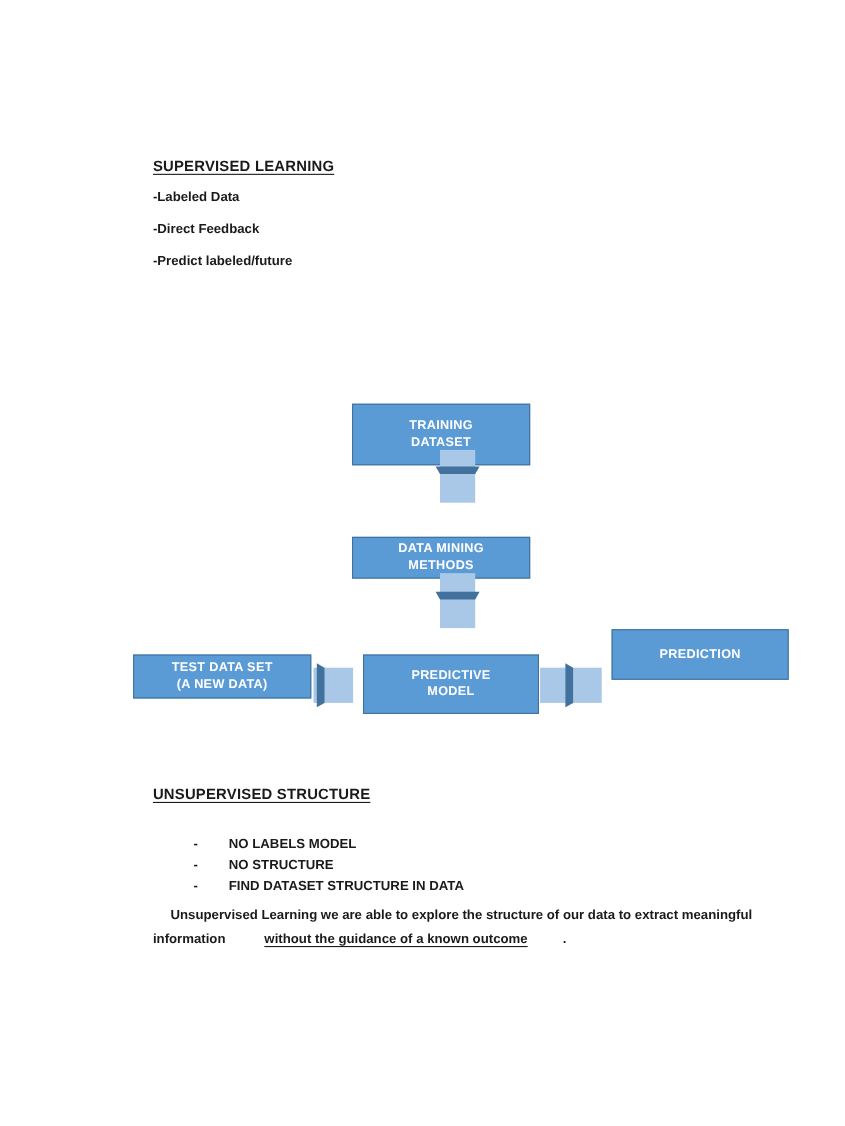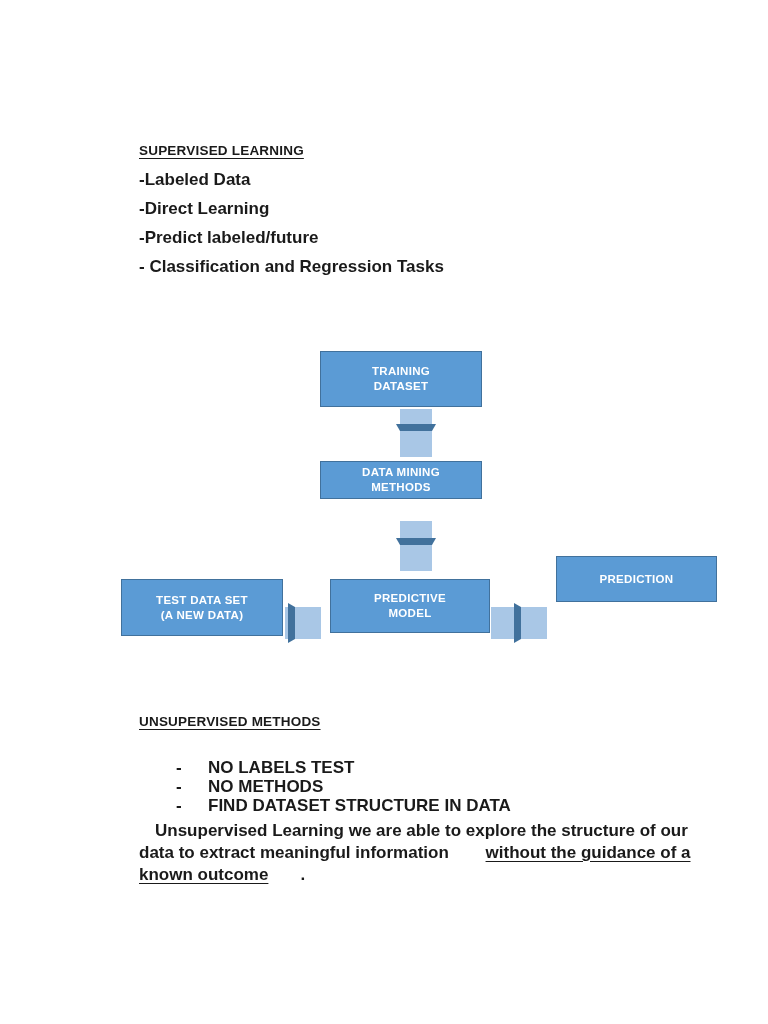--- a/index.html
+++ b/index.html
@@ -16,21 +16,21 @@
   .page{
     position:relative;
     width:768px;height:1024px;
     background:#ffffff;
     overflow:hidden;
   }
   .abs{position:absolute;}
   .txt{
     color:var(--ink);
     font-weight:700;
-    font-size:17px;
+    font-size:12px;
     line-height:21px;
     white-space:nowrap;
   }
   .heading{
     font-size:13.5px;
     text-decoration:underline;
     text-underline-offset:3px;
     letter-spacing:.2px;
   }
   .para{
@@ -44,20 +44,21 @@
     background:var(--box-fill);
     border:1px solid var(--box-border);
     color:var(--box-text);
     display:flex;align-items:center;justify-content:center;
     text-align:center;
     font-weight:700;
     font-size:11.5px;
     letter-spacing:.3px;
     line-height:15px;
     padding:2px 10px;
+    margin-top:16px;
   }
   .arrow-v{width:9px;}
   .arrow-v .stem{position:absolute;left:4px;top:0;bottom:6px;width:1px;background:var(--arrow-line);}
   .arrow-v .head{
     position:absolute;left:0;bottom:0;width:0;height:0;
     border-left:4.5px solid transparent;border-right:4.5px solid transparent;
     border-top:7px solid var(--arrow-head);
   }
   .arrow-h{height:9px;}
   .arrow-h .stem{position:absolute;top:4px;left:0;right:6px;height:1px;background:var(--arrow-line);}
@@ -69,44 +70,43 @@
   .bottom-strip{background:var(--box-fill);}
 </style>
 </head>
 <body style="background: rgb(255, 255, 255);">
 
 <div class="page">
 
   <div class="abs txt heading" style="left:91px;top:92px">SUPERVISED LEARNING</div>
 
   <div class="abs txt" style="left:91px;top:121px">-Labeled Data</div>
-  <div class="abs txt" style="left:91px;top:150px">-Direct Learning</div>
+  <div class="abs txt" style="left:91px;top:150px">-Direct Feedback</div>
   <div class="abs txt" style="left:91px;top:179px">-Predict labeled/future</div>
-  <div class="abs txt" style="left:91px;top:208px">- Classification and Regression Tasks</div>
 
 
   <div class="abs flow-box" style="left:288px;top:319px;width:162px;height:56px">
     <span>TRAINING DATASET</span>
   </div>
 
   <div class="abs arrow-v" style="left:364px;top:377px;height:54px">
     <i class="stem"></i>
       <i class="head"></i>
   </div>
 
-  <div class="abs flow-box" style="left:288px;top:429px;width:162px;height:38px">
+  <div class="abs flow-box" style="left:288px;top:440px;width:162px;height:38px">
     <span>DATA MINING METHODS</span>
   </div>
 
   <div class="abs arrow-v" style="left:364px;top:489px;height:56px">
     <i class="stem"></i>
       <i class="head"></i>
   </div>
 
-  <div class="abs flow-box" style="left:89px;top:547px;width:162px;height:57px">
+  <div class="abs flow-box" style="left:89px;top:547px;width:162px;height:40px">
     <span>TEST DATA SET (A NEW DATA)</span>
   </div>
 
   <div class="abs arrow-h" style="left:253px;top:571px;width:42px">
     <i class="stem"></i>
       <i class="head"></i>
   </div>
 
   <div class="abs flow-box" style="left:298px;top:547px;width:160px;height:54px">
     <span>PREDICTIVE MODEL</span>
@@ -114,27 +114,27 @@
 
   <div class="abs arrow-h" style="left:459px;top:571px;width:62px">
     <i class="stem"></i>
       <i class="head"></i>
   </div>
 
   <div class="abs flow-box" style="left:524px;top:524px;width:161px;height:46px">
     <span>PREDICTION</span>
   </div>
 
-  <div class="abs txt heading" style="left:91px;top:663px">UNSUPERVISED METHODS</div>
+  <div class="abs txt heading" style="left:91px;top:663px">UNSUPERVISED STRUCTURE</div>
 
   <div class="abs txt uli" style="left:112px;top:693px">
-    <span class="dash">-</span><span>NO LABELS TEST</span>
+    <span class="dash">-</span><span>NO LABELS MODEL</span>
   </div>
   <div class="abs txt uli" style="left:112px;top:712px">
-    <span class="dash">-</span><span>NO METHODS</span>
+    <span class="dash">-</span><span>NO STRUCTURE</span>
   </div>
   <div class="abs txt uli" style="left:112px;top:731px">
     <span class="dash">-</span><span>FIND DATASET STRUCTURE IN DATA</span>
   </div>
 
   <div class="abs txt para" style="left:91px;top:772px">
     <span>Unsupervised Learning we are able to explore the structure of our data to extract meaningful information </span><span class="u">without the guidance of a known outcome</span><span>.</span>
   </div>
 
 

